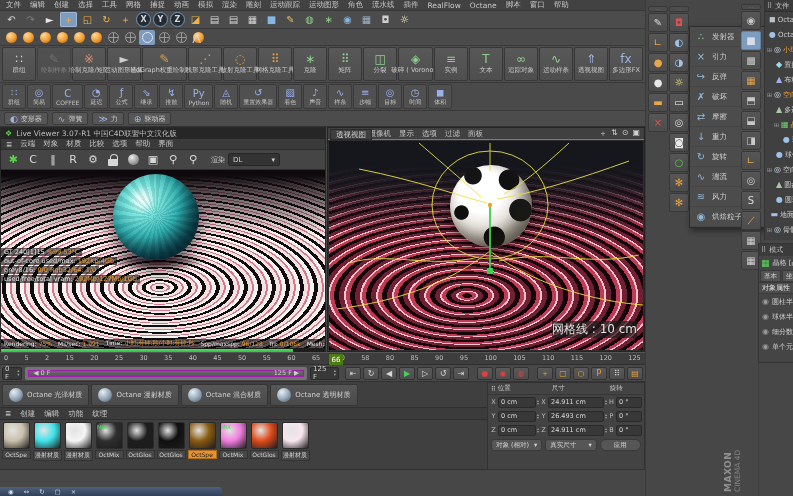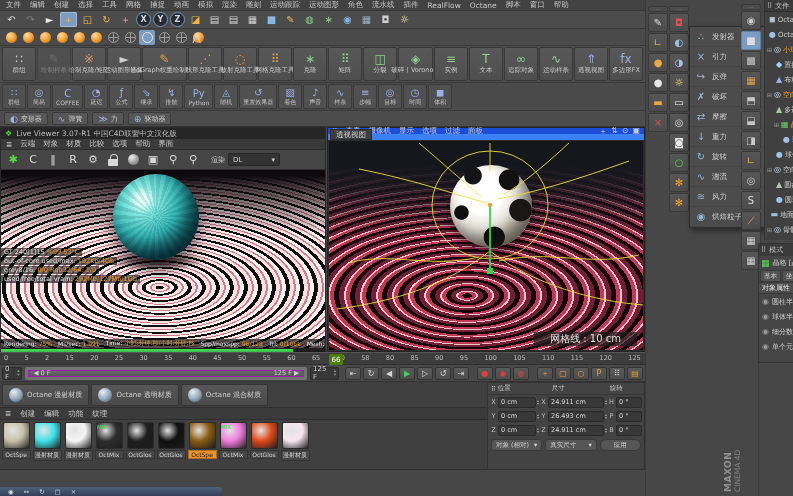--- a/index.html
+++ b/index.html
@@ -55,35 +55,35 @@
 .stats{position:absolute;left:0;top:78px;display:flex;flex-direction:column;gap:1px;font-size:6.5px;line-height:8px}
 .stat{background:rgba(10,10,10,.62);padding:0 3px;white-space:nowrap;width:max-content;color:#e4e4e4}
 .stat .sv{color:#f0a030}
 .lv-status{position:absolute;left:0;bottom:0;right:0;height:9px;background:rgba(8,8,8,.68);display:flex;gap:6px;align-items:center;padding:0 3px;font-size:6px;white-space:nowrap;overflow:hidden;color:#e8e8e8}
 .lv-status .sv{color:#f0a030;margin-left:2px}
 .seg{display:flex}
 .lv-prog{position:relative;height:6px;background:#1d1d1d}
 .lv-prog .bar{position:absolute;left:0;top:1px;bottom:1px;background:linear-gradient(#4ee05e,#28b53a);width:90%}
 
 .vp{left:327px;top:127px;width:318px;height:225px;background:#2e2e2e;border:1px solid #242424}
-.vp-menu{height:12px;background:#1d4ed8;border-bottom:6px solid #3b82f6;display:flex;gap:8px;align-items:center;padding:0 4px;font-size:7.5px;color:#c6c6c6}
+.vp-menu{height:12px;background:#404040;border-bottom:1px solid #3b82f6;display:flex;gap:8px;align-items:center;padding:0 4px;font-size:7.5px;color:#c6c6c6}
 .vp-menu .right{margin-left:auto;display:flex;gap:4px;font-size:8px;color:#cfcfcf}
 .vp-canvas{position:absolute;left:1px;right:1px;top:13px;bottom:1px;overflow:hidden;background:repeating-radial-gradient(ellipse 250px 115px at 44% 74%,#15040a 0 5px,#c03a55 5px 9px,#f3c3cd 9px 11px,#702033 11px 16px)}
 .vp-shade{position:absolute;inset:0;background:linear-gradient(#15171d 12%,rgba(21,23,29,.85) 22%,rgba(21,23,29,0) 46%)}
 .vp-label{position:absolute;left:2px;top:1px;background:#3f3f3f;border:1px solid #2c2c2c;height:11px;display:flex;align-items:center;padding:0 5px;font-size:7.5px;color:#cdcdcd;z-index:3}
 .vp-sphere{position:absolute;left:121px;top:24px;width:82px;height:82px;border-radius:50%;background:
  radial-gradient(circle at 72% 18%,#121212 0 11%,transparent 12%),
  radial-gradient(circle at 28% 13%,#151515 0 9%,transparent 10%),
  radial-gradient(circle at 86% 55%,#181818 0 13%,transparent 14%),
  radial-gradient(circle at 14% 58%,#101010 0 8%,transparent 9%),
  radial-gradient(circle at 54% 88%,#0d0d0d 0 12%,transparent 13%),
  radial-gradient(circle at 38% 32%,#ffffff 0 28%,#e9e5df 46%,#b5aea0 70%,#67615b 100%);
  box-shadow:0 8px 14px rgba(8,2,6,.55),inset -7px -9px 14px rgba(30,25,20,.5)}
 .wires{position:absolute;inset:0;z-index:2}
-.gridchip{position:absolute;right:6px;bottom:4px;background:rgba(30,30,30,.72);padding:0 16px;font-size:10px;color:#e2e2e2;z-index:3}
+.gridchip{position:absolute;right:6px;bottom:12px;background:rgba(30,30,30,.72);padding:0 0;font-size:12px;color:#e2e2e2;z-index:3}
 
 .ruler{left:0;top:352px;width:645px;height:13px;background:#3d3d3d;border-top:1px solid #555;border-bottom:1px solid #2f2f2f}
 .ruler .labels{display:flex;justify-content:space-between;padding:1px 4px 0 4px;font-size:6.5px;color:#bdbdbd}
 .playhead{position:absolute;left:51%;top:1px;width:14px;height:11px;background:#4d7c0f;color:#fff;font-size:7px;display:flex;align-items:center;justify-content:center;border-radius:1px}
 .transport{left:0;top:365px;width:645px;height:17px;background:#484848;border-bottom:1px solid #333;display:flex;gap:3px;align-items:center;padding:0 2px}
 .spin{display:flex;align-items:center;background:#383838;border:1px solid #2a2a2a;border-radius:2px;height:13px;padding:0 2px;font-size:7px;color:#d2d2d2;gap:2px}
 .spin .arr{display:flex;flex-direction:column;font-size:4.5px;line-height:4px;color:#9a9a9a}
 .range{position:relative;width:292px;height:13px;background:#a21caf;border:3px solid #737373;border-radius:2px}
 .range .bar{position:absolute;inset:1px;background:linear-gradient(#6a6a6a,#575757);border-radius:1px;display:flex;align-items:center;justify-content:space-between;padding:0 4px;font-size:6.5px;color:#cfcfcf}
 .tpb{width:16px;height:13px;background:linear-gradient(#5a5a5a,#4d4d4d);border:1px solid #333;border-radius:2px;display:flex;align-items:center;justify-content:center;font-size:8px;color:var(--c,#d8d8d8)}
@@ -661,31 +661,35 @@
         <span class="tpb active" style="--c: #f0a030;">▢</span>
         <span class="tpb active" style="--c: #f0a030;">○</span>
         <span class="tpb active" style="--c: #f0a030;">P</span>
         <span class="tpb" style="--c: #d8d8d8;">⠿</span>
         <span class="tpb" style="--c: #f0a030;">▤</span>
       </span>
   </div>
 
   <div class="omats abs">
 
+  <div class="omat">
+        <span class="mb"></span>
+        <span>Octane 光泽材质</span>
+      </div>
       <div class="omat">
         <span class="mb"></span>
         <span>Octane 漫射材质</span>
       </div>
       <div class="omat">
         <span class="mb"></span>
-        <span>Octane 透明材质</span>
+        <span>Octane 混合材质</span>
       </div>
       <div class="omat">
         <span class="mb"></span>
-        <span>Octane 混合材质</span>
+        <span>Octane 透明材质</span>
       </div>
     </div>
 
   <div class="matmgr abs">
     <div class="mm-menu">
       <span>≣</span>
       <span style="display:flex;gap:9px">
 
       <span>创建</span>
           <span>编辑</span>

